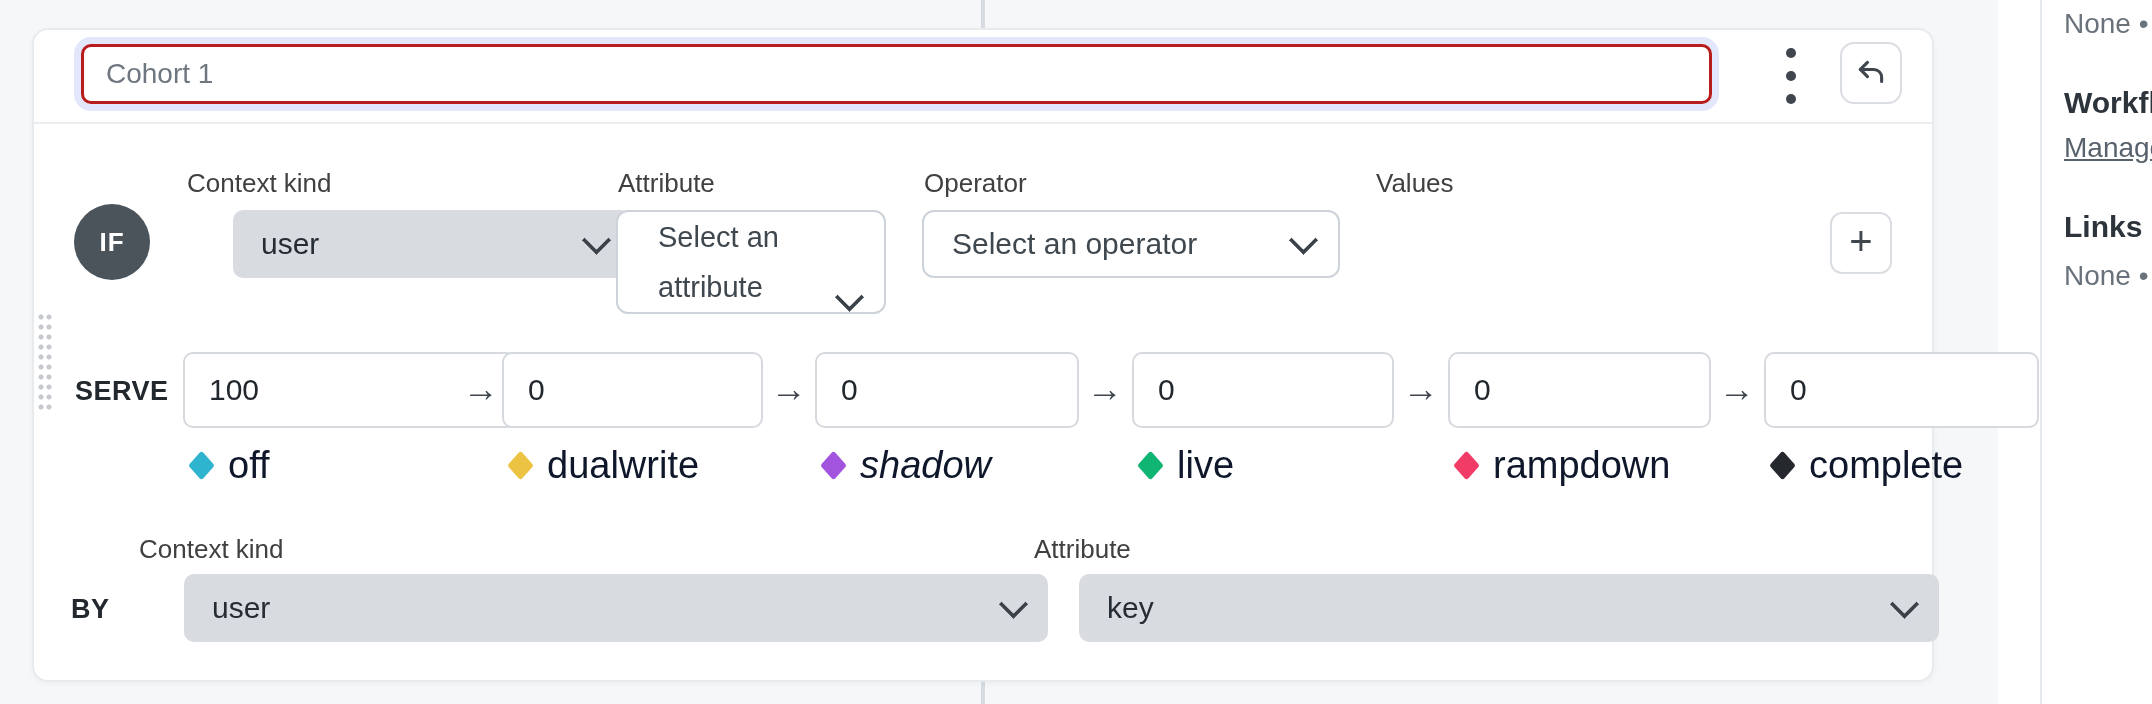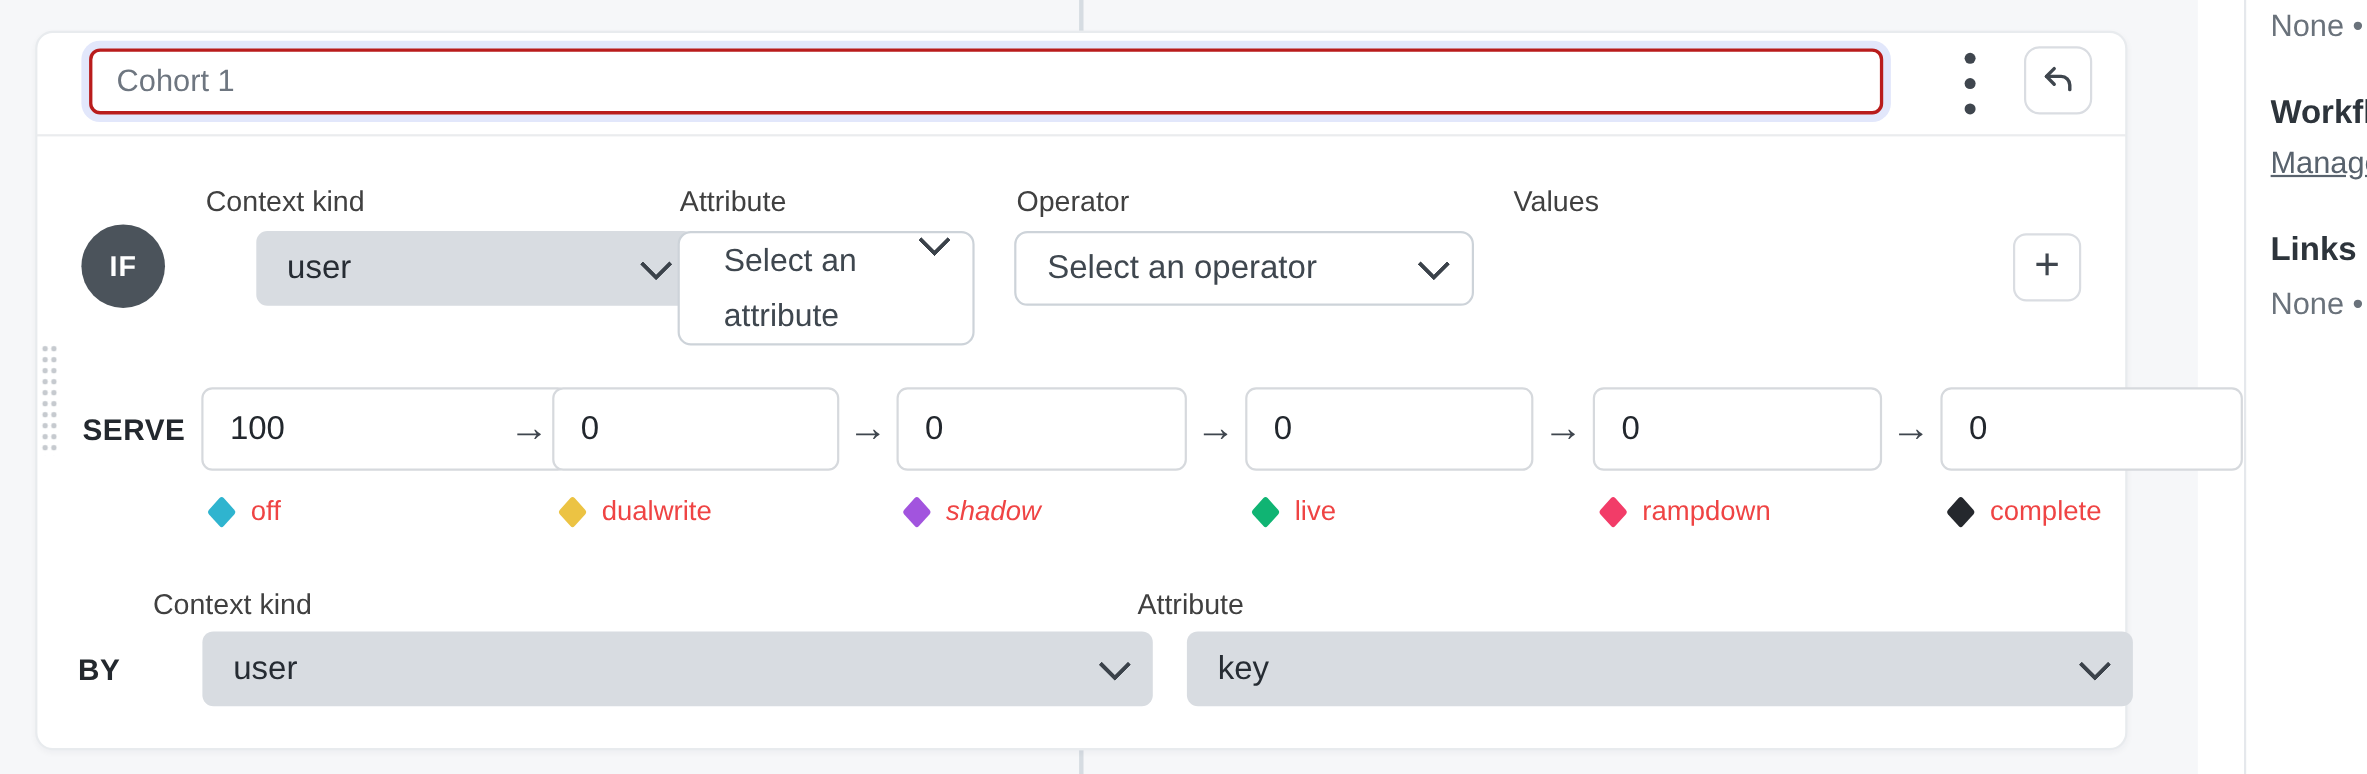--- a/index.html
+++ b/index.html
@@ -72,42 +72,42 @@
     padding:0 24px 0 28px;cursor:pointer;font-size:30px;color:#262c33;
   }
   .control.filled{background:#d8dce1;margin-left:47px;}
   .control.outline{background:#ffffff;border:2px solid #cdd3d9;border-radius:12px;color:#3f474f;}
   .control .chev{
     width:17px;height:17px;flex:0 0 auto;
     border-right:4px solid #3b424a;border-bottom:4px solid #3b424a;
     transform:rotate(45deg) translate(-3px,-3px);
     border-radius:1px;
   }
-  .control.two-line{height:104px;align-items:flex-start;padding-left:40px;}
+  .control.two-line{height:104px;align-items:flex-end;padding-left:40px;}
   .control.two-line .txt{width:160px;line-height:50px;font-size:29px;}
 
   
   .drag-handle{
     left:37px;top:312px;width:15px;height:102px;cursor:grab;
     background-image:radial-gradient(circle,#c6cacf 2.3px,rgba(0,0,0,0) 2.8px);
     background-size:8px 10px;background-position:0 0;
   }
 
   .row-label{font-size:27px;font-weight:700;color:#23282e;letter-spacing:0.5px;white-space:nowrap;}
 
   .serve-input{
     top:352px;height:76px;background:#ffffff;border:2px solid #d6d9dd;border-radius:10px;
     box-sizing:border-box;font-family:"Liberation Sans", sans-serif;
     font-size:30px;color:#22272d;padding:0 0 0 24px;outline:none;
   }
   .serve-arrow{top:368px;width:44px;text-align:center;font-size:36px;color:#3f464e;}
 
   .variation{top:448px;height:34px;display:flex;align-items:center;gap:16px;}
   .diamond{width:21px;height:21px;border-radius:3px;transform:scaleX(0.9) rotate(45deg);flex:0 0 auto;}
-  .variation .vname{font-size:25px;color:#ef4444;white-space:nowrap;}
+  .variation .vname{font-size:38px;color:#0f172a;white-space:nowrap;}
 
   svg.icon{display:block;}
 </style>
 </head>
 <body>
 
 <div id="stage">
 
   <div class="abs connector" style="left:981px;top:0;height:28px;"></div>
   <div class="abs connector" style="left:981px;top:682px;height:22px;"></div>

